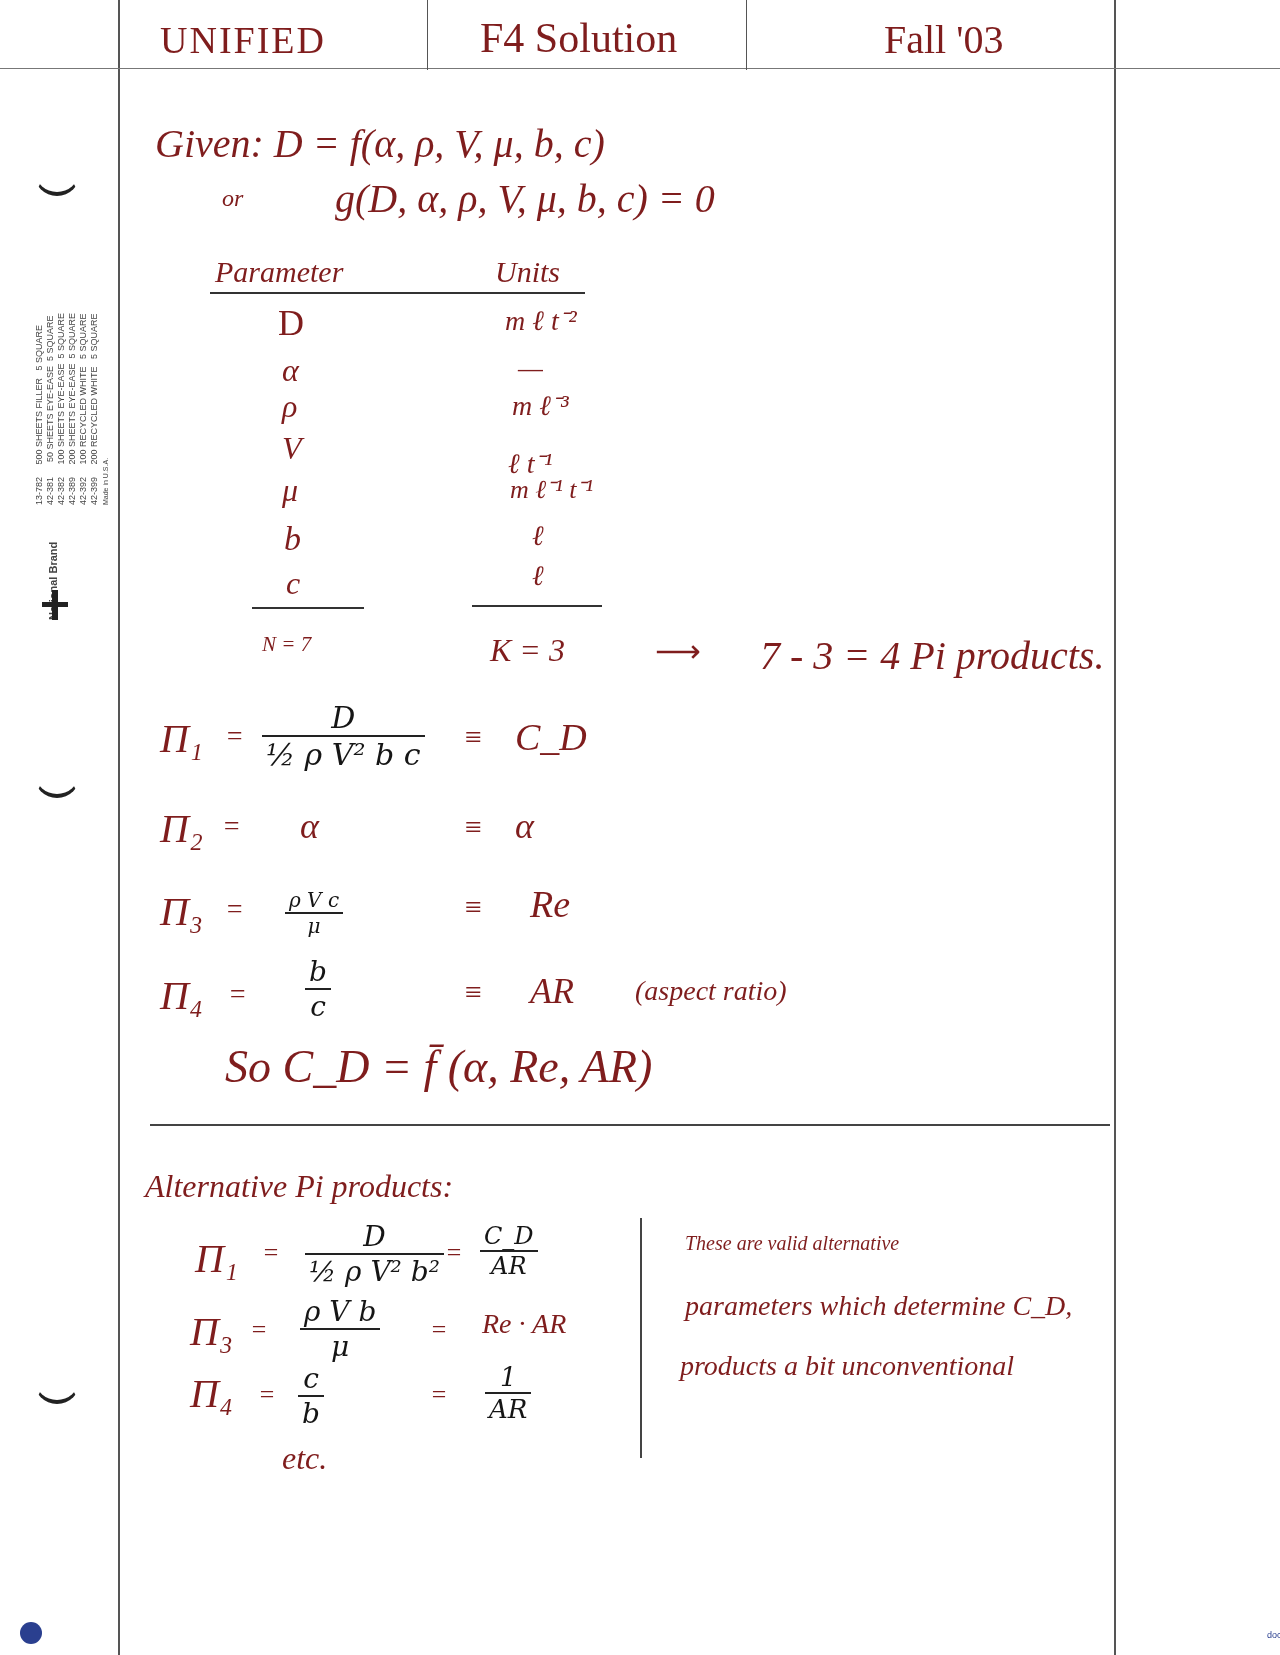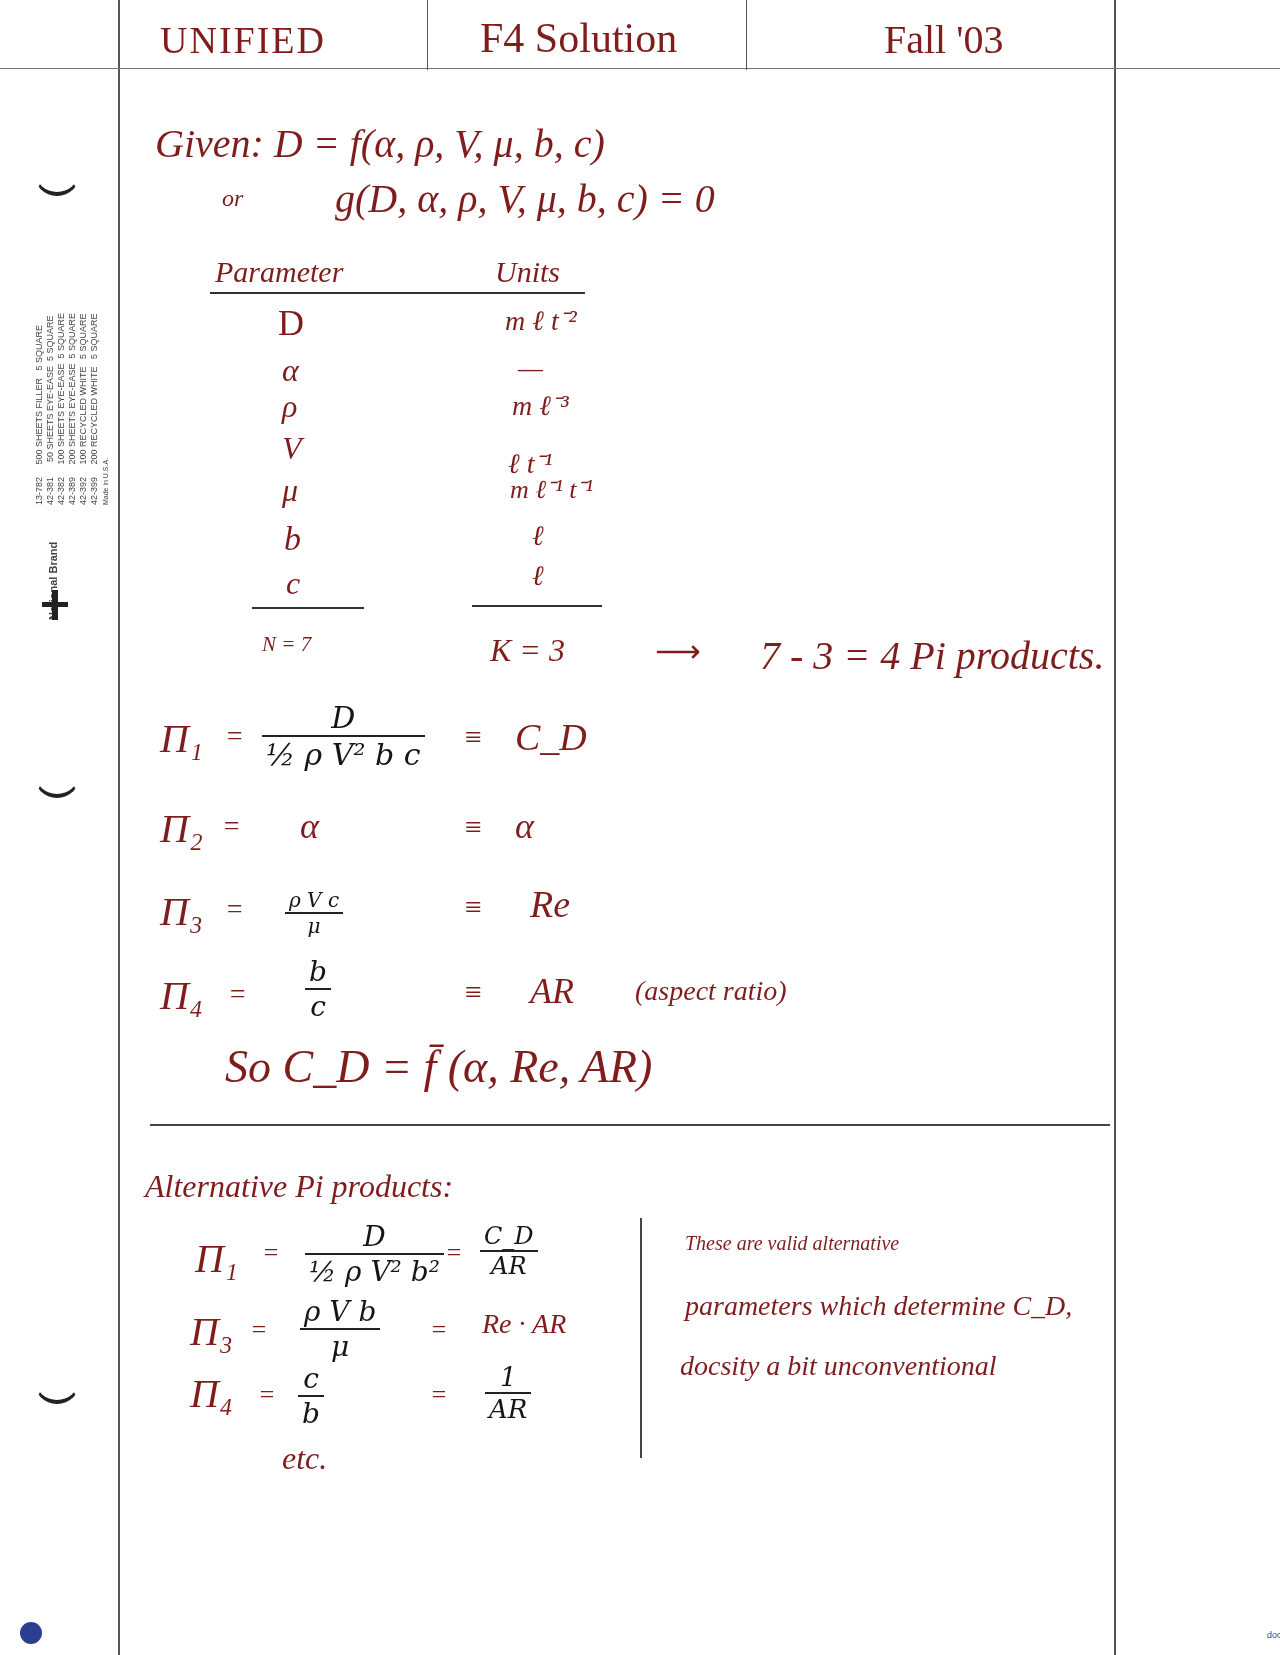--- a/index.html
+++ b/index.html
@@ -158,16 +158,16 @@
   <span class="num">1</span>
   <span class="bar"></span>
   <span class="den">AR</span>
 </div>
 
 <div class="hand" style="left:282px;top:1440px;font-size:32px;">etc.</div>
 
 <div class="line" style="left:640px;top:1218px;width:2px;height:240px;background:#444;"></div>
 <div class="hand" style="left:685px;top:1232px;font-size:20px;">These are valid alternative</div>
 <div class="hand" style="left:685px;top:1290px;font-size:28px;">parameters which determine C_D,</div>
-<div class="hand" style="left:680px;top:1350px;font-size:28px;">docsity a bit unconventional</div>
+<div class="hand" style="left:680px;top:1350px;font-size:28px;">products a bit unconventional</div>
 
 <div style="position:absolute;left:20px;top:1622px;width:22px;height:22px;border-radius:50%;background:#2a3f8f;"></div>
 <div class="footer-link" style="left:1226px;top:1630px;">docsity.com</div>
 
 </body></html>

